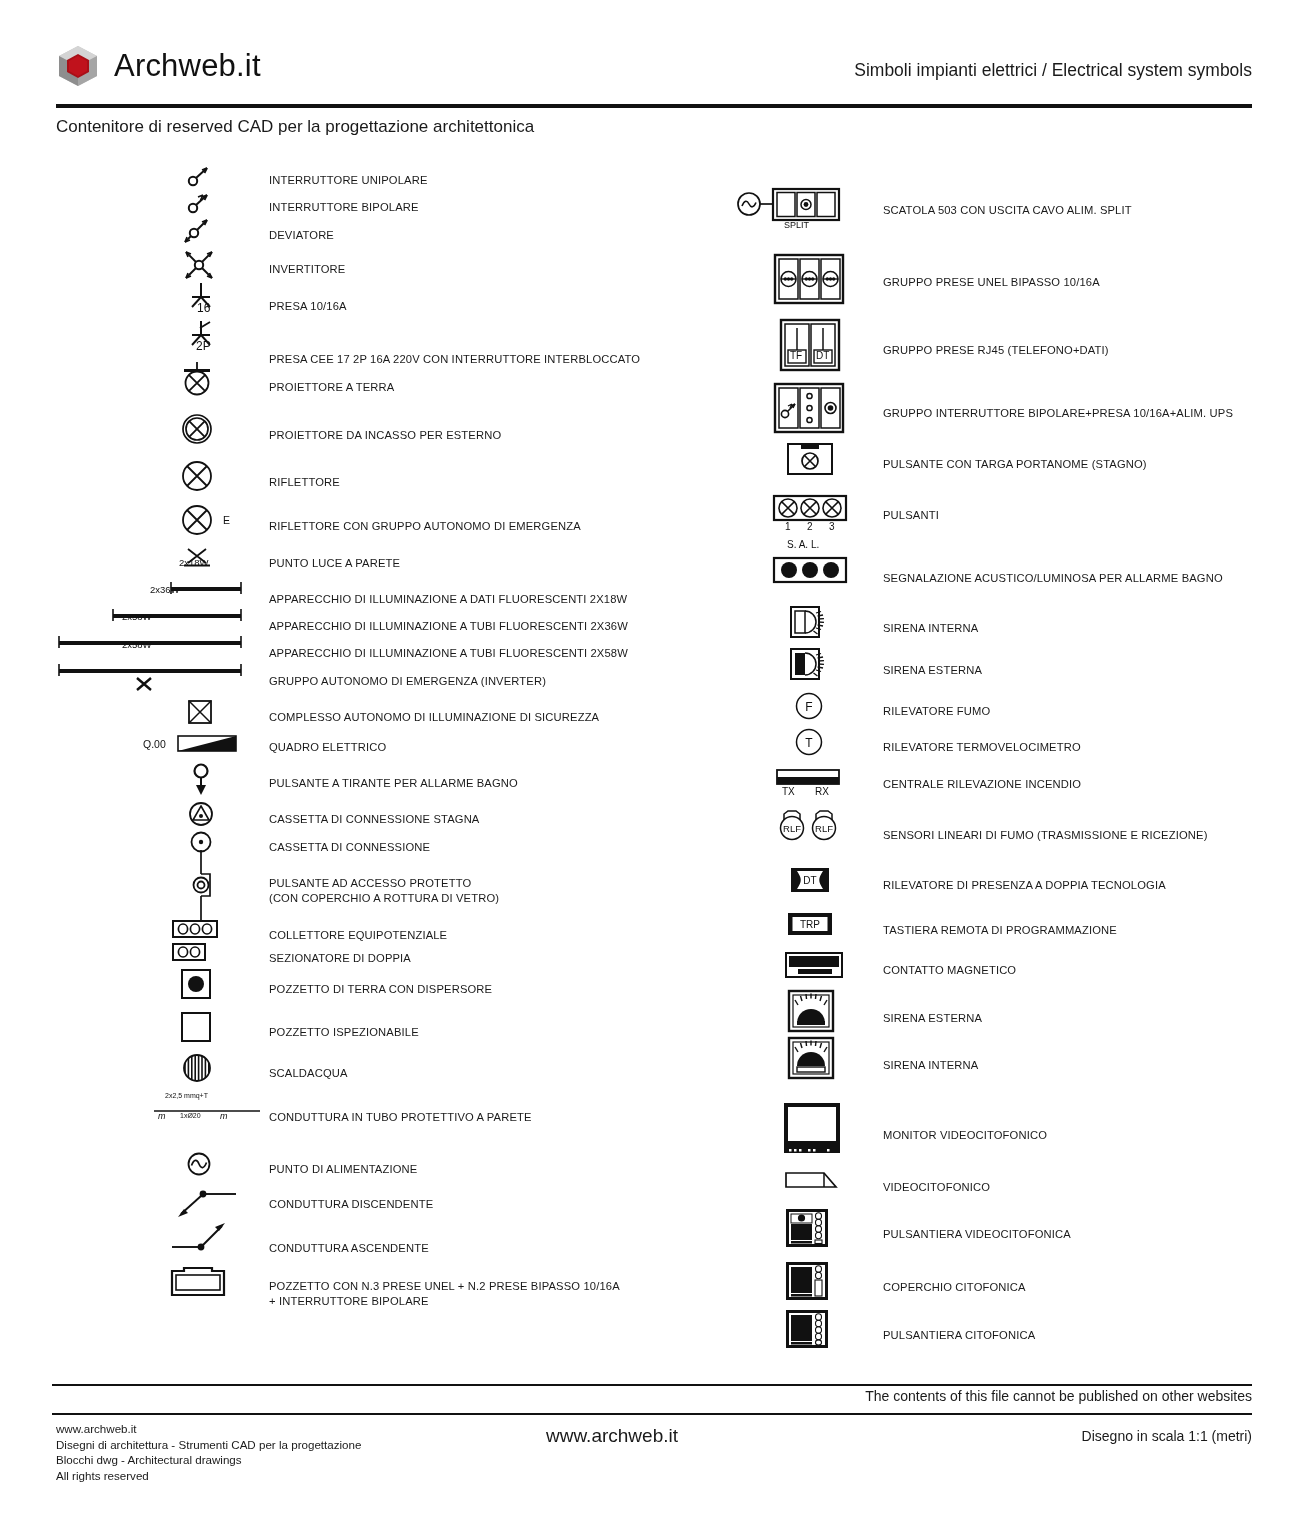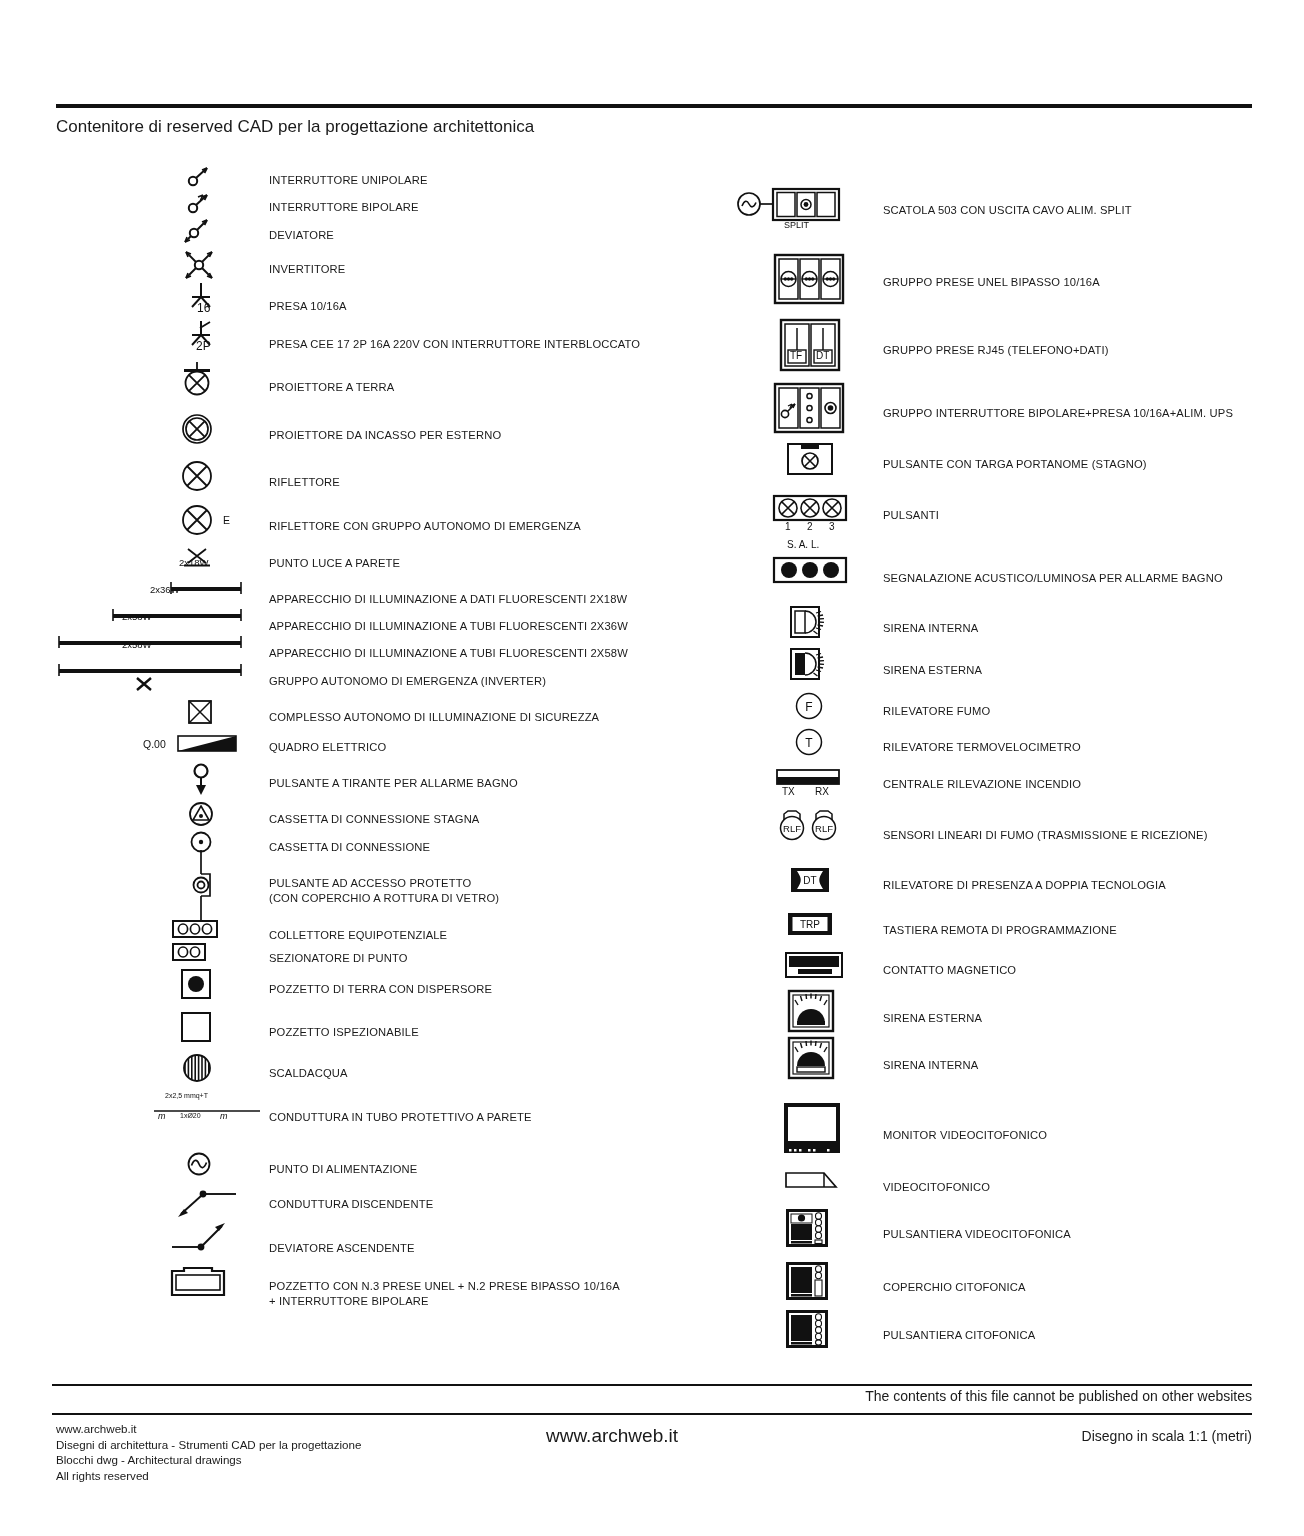--- a/index.html
+++ b/index.html
@@ -39,20 +39,36 @@
   .foot-center{position:absolute;left:546px;font-size:19px;}
   .foot-right{position:absolute;right:52px;font-size:14px;}
 
   svg{display:block;overflow:visible;}
 </style>
 </head>
 <body>
 
 <div class="page">
 
+  <div class="header">
+    <div class="logo-wrap">
+      <div class="logo-mark">
+        <svg width="44" height="44" viewBox="0 0 44 44">
+          <polygon points="22,2 41,12 41,32 22,42 3,32 3,12" fill="#c9c9c9"></polygon>
+          <polygon points="22,2 41,12 22,22 3,12" fill="#d4d4d4"></polygon>
+          <polygon points="3,12 22,22 22,42 3,32" fill="#8e8e8e"></polygon>
+          <polygon points="41,12 41,32 22,42 22,22" fill="#a5a5a5"></polygon>
+          <polygon points="22,10 33,16 33,28 22,34 11,28 11,16" fill="#a80f17"></polygon>
+          <polygon points="22,12 31,17 31,27 22,32 13,27 13,17" fill="#c0121c"></polygon>
+        </svg>
+      </div>
+      <div class="logo-text">Archweb.it</div>
+    </div>
+    <div class="header-title">Simboli impianti elettrici  /  Electrical system symbols</div>
+  </div>
   <div class="hrule"></div>
   <div class="subtitle">Contenitore di reserved CAD per la progettazione architettonica</div>
 
   <div class="row" style="top:173px">
     <div class="sym" style="left:184px;top:-9px">
       <svg width="34" height="26" viewBox="0 0 34 26">
         <circle cx="9" cy="17" r="4.2" fill="none" stroke="#111" stroke-width="2"></circle>
         <path d="M12 14 L23 4" stroke="#111" stroke-width="2" fill="none"></path>
         <path d="M23 4 L20.5 9 M23 4 L18 6" stroke="#111" stroke-width="1.8" fill="none"></path>
       </svg>
@@ -119,21 +135,21 @@
     <div class="sym" style="left:183px;top:-18px">
       <svg width="36" height="34" viewBox="0 0 36 34">
         <path d="M18 2 L18 16" stroke="#111" stroke-width="2" fill="none"></path>
         <path d="M9 16 L27 16" stroke="#111" stroke-width="2" fill="none"></path>
         <path d="M18 16 L9 26" stroke="#111" stroke-width="1.9" fill="none"></path>
         <path d="M18 16 L27 26" stroke="#111" stroke-width="1.9" fill="none"></path>
         <path d="M17 9 L27 3" stroke="#111" stroke-width="1.8" fill="none"></path>
       </svg>
       <div class="mt" style="left:13px;top:20px">2P</div>
     </div>
-    <div class="lbl lbl-l" style="top:0">PRESA CEE 17 2P 16A 220V CON INTERRUTTORE INTERBLOCCATO</div>
+    <div class="lbl lbl-l" style="top:15px">PRESA CEE 17 2P 16A 220V CON INTERRUTTORE INTERBLOCCATO</div>
   </div>
 
   <div class="row" style="top:380px">
     <div class="sym" style="left:177px;top:-19px">
       <svg width="40" height="36" viewBox="0 0 40 36">
         <path d="M20 1 L20 9" stroke="#111" stroke-width="1.8"></path>
         <path d="M7 9.5 L33 9.5" stroke="#111" stroke-width="3"></path>
         <circle cx="20" cy="22" r="11.5" fill="none" stroke="#111" stroke-width="1.8"></circle>
         <path d="M11.8 13.8 L28.2 30.2 M28.2 13.8 L11.8 30.2" stroke="#111" stroke-width="1.8"></path>
       </svg>
@@ -308,21 +324,21 @@
   </div>
 
   <div class="row" style="top:951px">
     <div class="sym" style="left:172px;top:-9px">
       <svg width="40" height="20" viewBox="0 0 40 20">
         <rect x="1" y="2" width="32" height="16" fill="none" stroke="#111" stroke-width="2"></rect>
         <ellipse cx="11" cy="10" rx="4.6" ry="5" fill="none" stroke="#111" stroke-width="1.7"></ellipse>
         <ellipse cx="23" cy="10" rx="4.6" ry="5" fill="none" stroke="#111" stroke-width="1.7"></ellipse>
       </svg>
     </div>
-    <div class="lbl lbl-l" style="top:0">SEZIONATORE DI PUNTO</div>
+    <div class="lbl lbl-l" style="top:0">SEZIONATORE DI DOPPIA</div>
   </div>
 
   <div class="row" style="top:982px">
     <div class="sym" style="left:180px;top:-14px">
       <svg width="34" height="32" viewBox="0 0 34 32">
         <rect x="2" y="2" width="28" height="28" fill="none" stroke="#111" stroke-width="2"></rect>
         <circle cx="16" cy="16" r="8" fill="#111"></circle>
       </svg>
     </div>
     <div class="lbl lbl-l" style="top:0">POZZETTO DI TERRA CON DISPERSORE</div>
@@ -400,21 +416,21 @@
 
   <div class="row" style="top:1241px">
     <div class="sym" style="left:170px;top:-22px">
       <svg width="70" height="36" viewBox="0 0 70 36">
         <path d="M2 28 L30 28" stroke="#111" stroke-width="1.9"></path>
         <circle cx="31" cy="28" r="3.4" fill="#111"></circle>
         <path d="M33 26 L52 7" stroke="#111" stroke-width="1.9"></path>
         <polygon points="55,4 45,8 49,12" fill="#111"></polygon>
       </svg>
     </div>
-    <div class="lbl lbl-l" style="top:0">DEVIATORE ASCENDENTE</div>
+    <div class="lbl lbl-l" style="top:0">CONDUTTURA ASCENDENTE</div>
   </div>
 
   <div class="row" style="top:1279px">
     <div class="sym" style="left:168px;top:-12px">
       <svg width="60" height="32" viewBox="0 0 60 32">
         <path d="M4 4 L4 28 L56 28 L56 4 L44 4 L44 1 L16 1 L16 4 Z" fill="none" stroke="#111" stroke-width="2.2"></path>
         <rect x="8" y="8" width="44" height="15" fill="none" stroke="#111" stroke-width="1.6"></rect>
       </svg>
     </div>
     <div class="lbl lbl-l" style="top:0">POZZETTO CON N.3 PRESE UNEL + N.2 PRESE BIPASSO 10/16A

